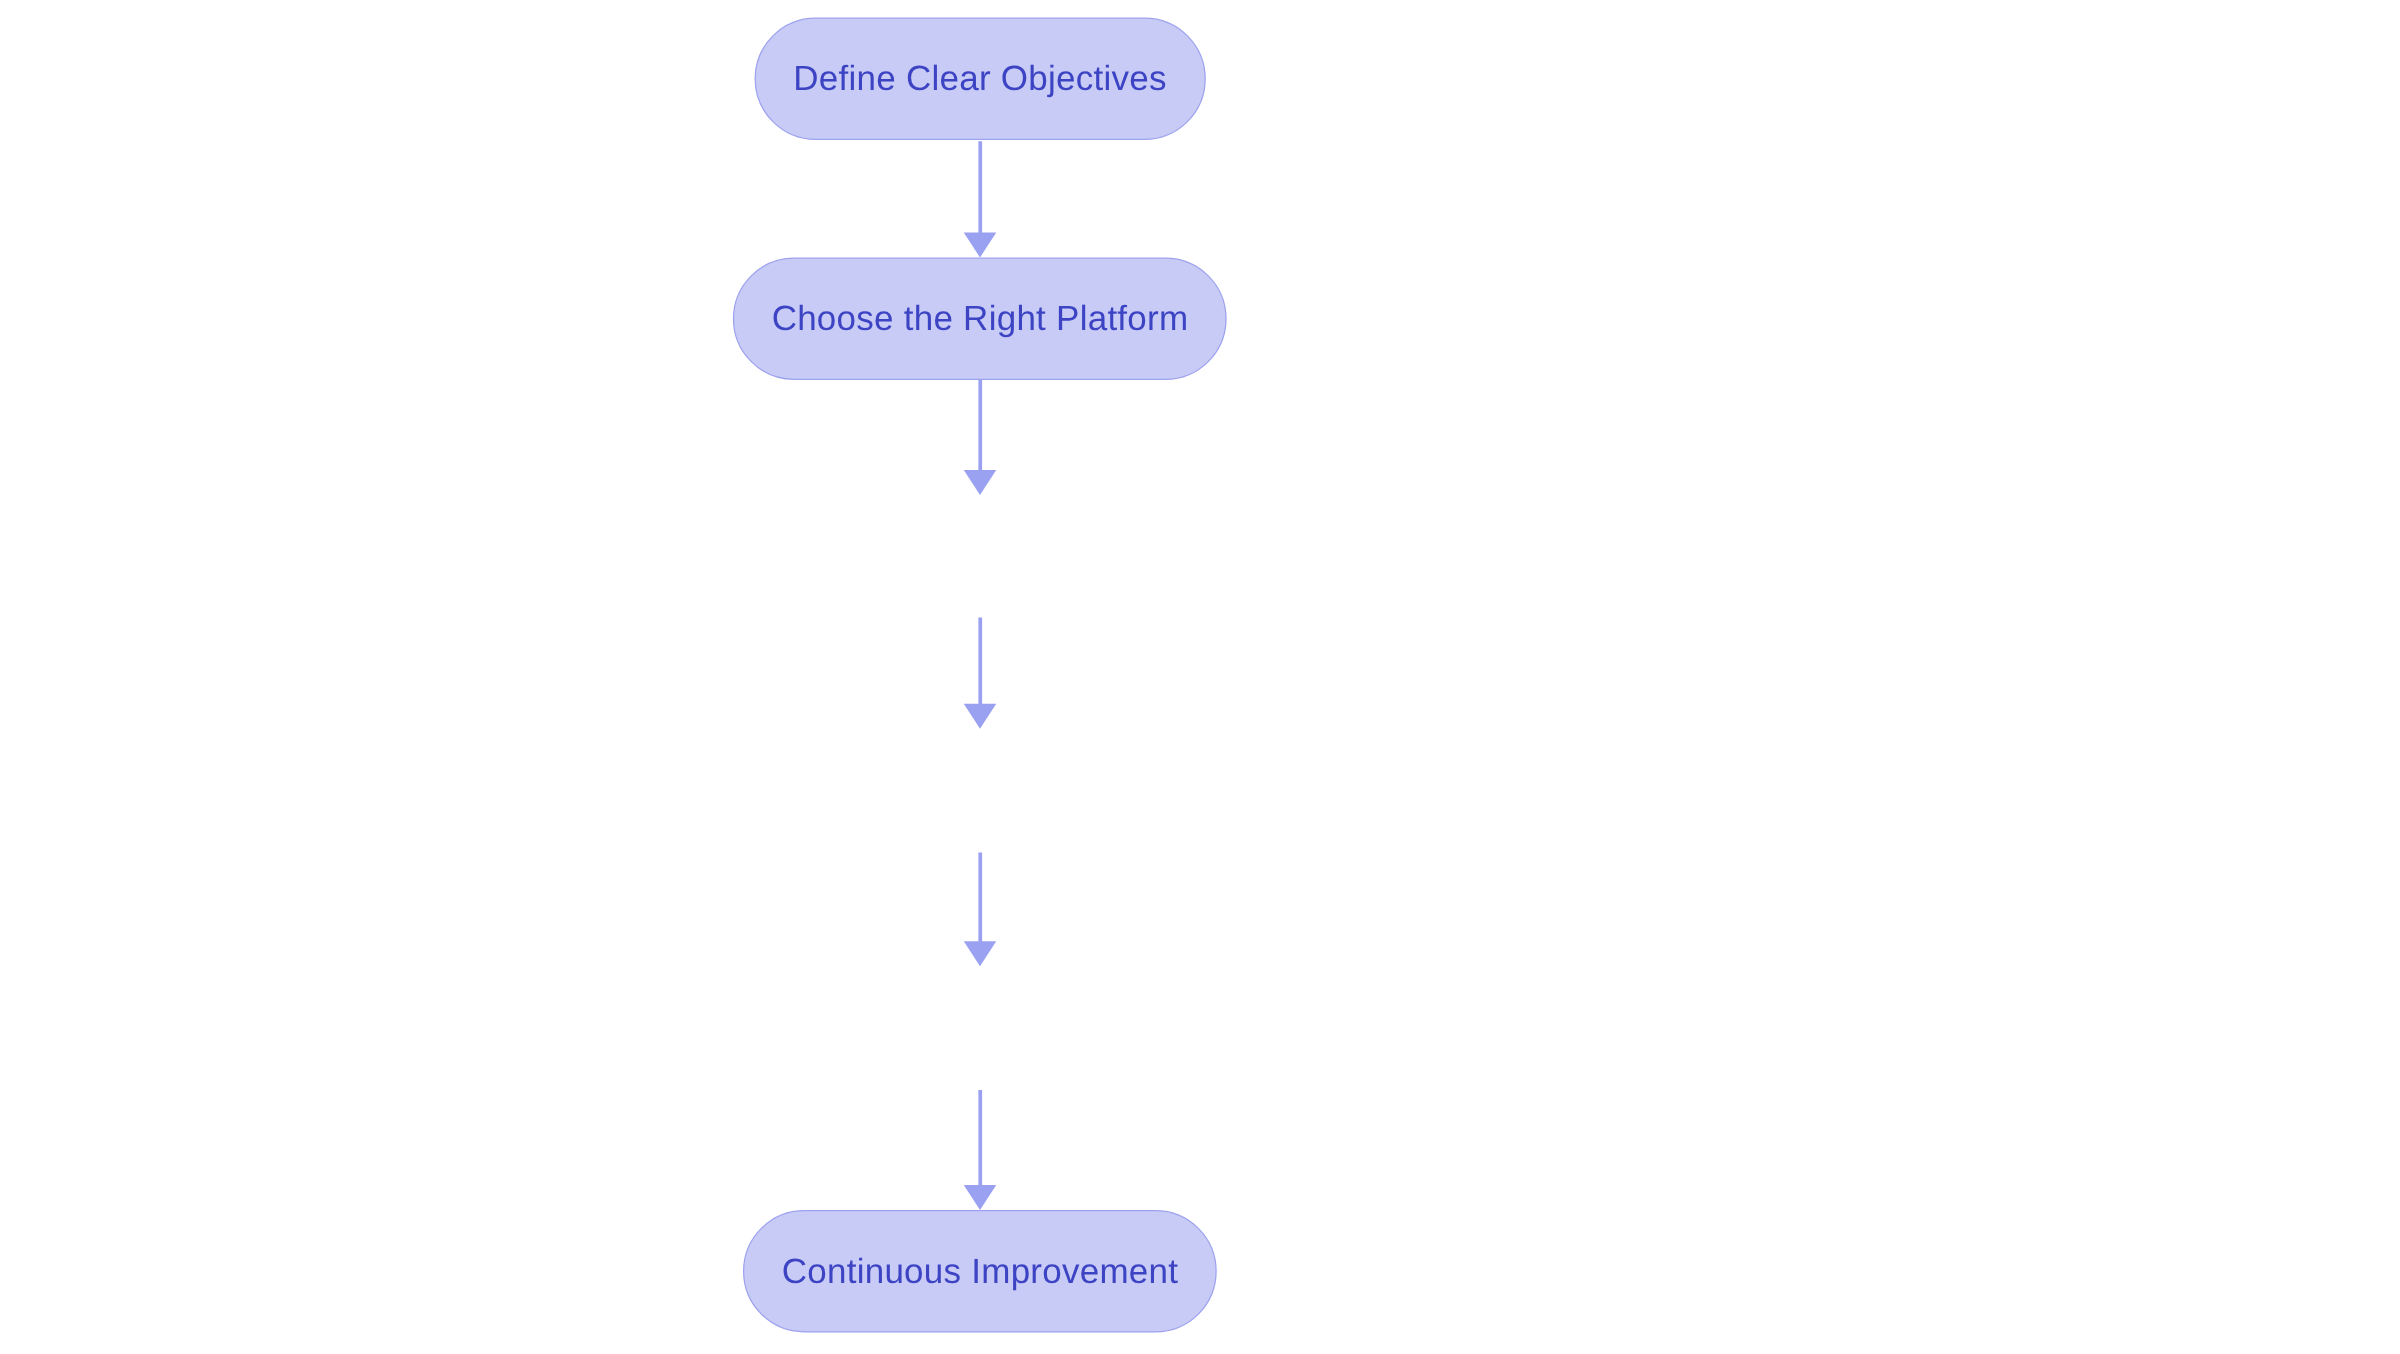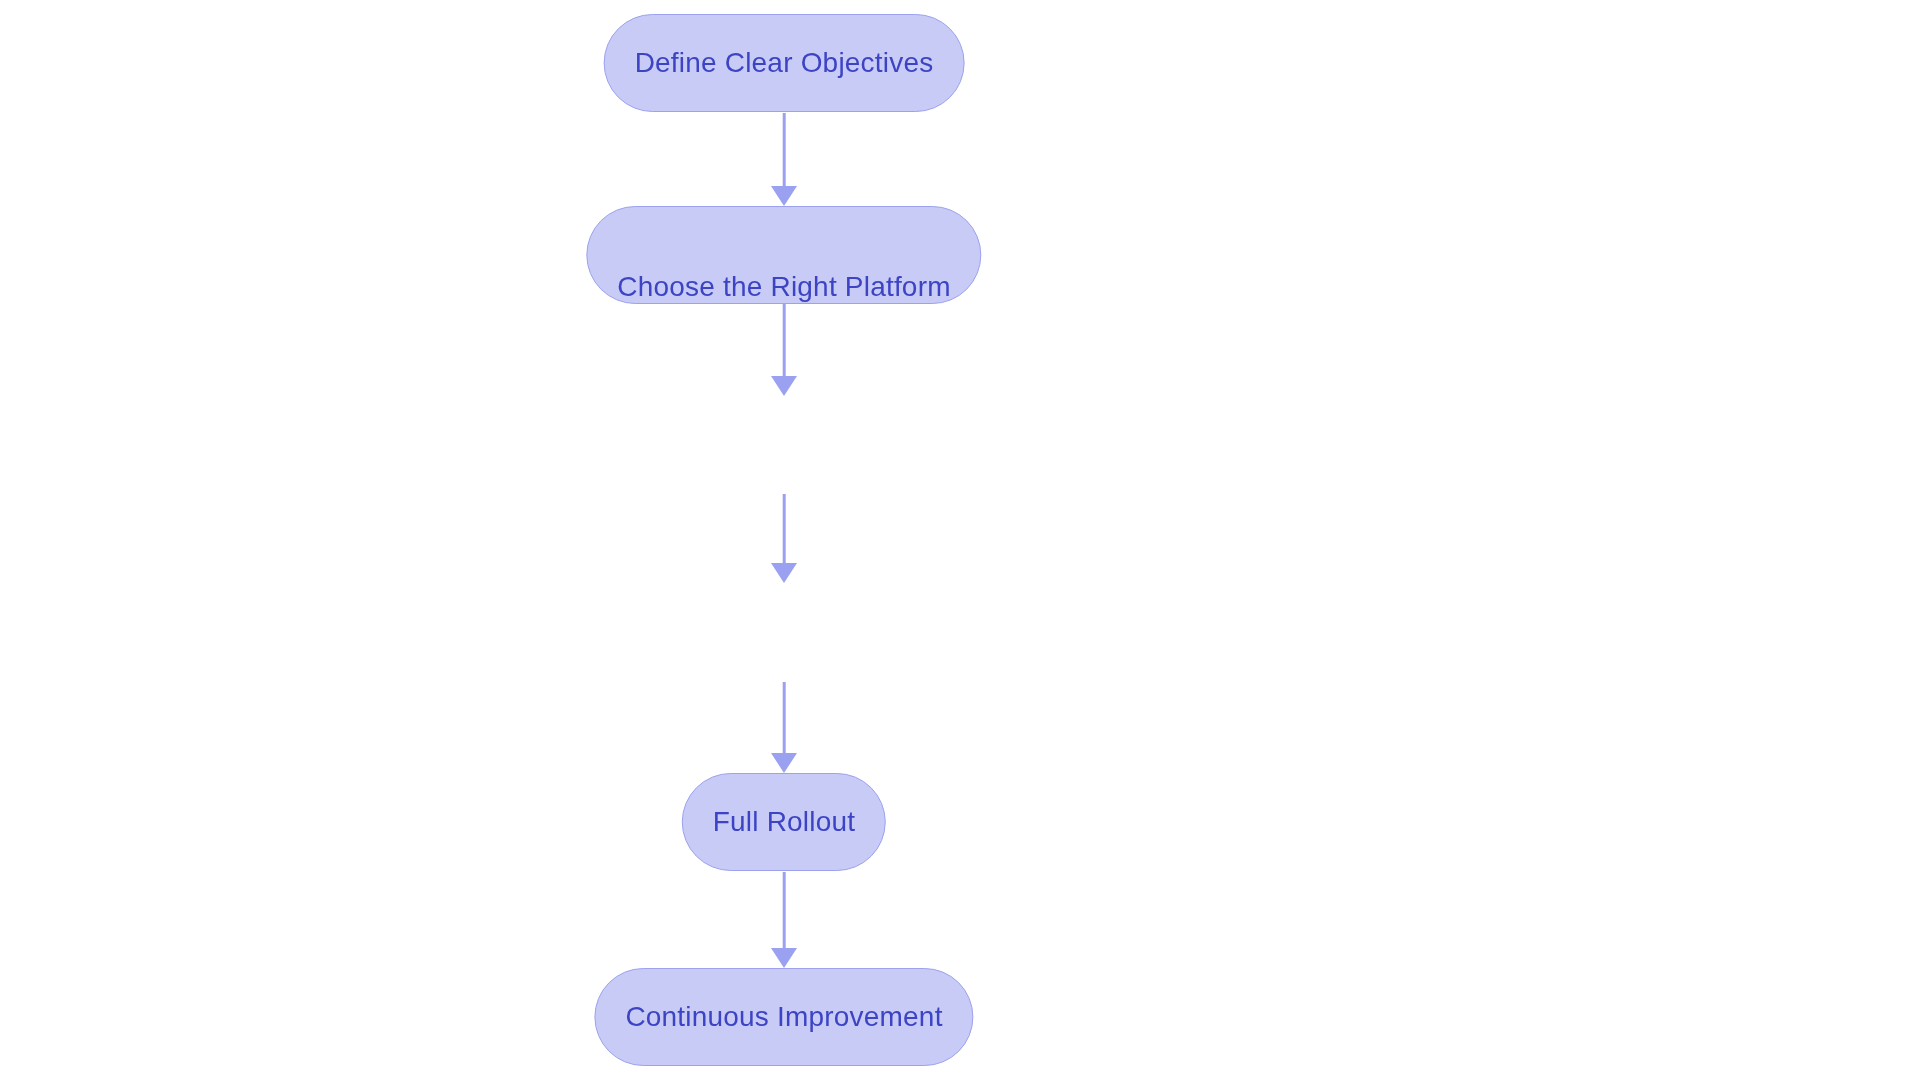--- a/index.html
+++ b/index.html
@@ -33,21 +33,21 @@
     justify-content: center;
     background: var(--node-fill);
     border: 1.6px solid var(--node-border);
     border-radius: 49px;
     color: var(--node-text);
     font-size: 28px;
     letter-spacing: 0.2px;
     white-space: nowrap;
   }
   .node-1 { top: 14px;  }
-  .node-2 { top: 206px; align-items: flex-end; }
+  .node-2 { top: 206px; }
   .node-3 { top: 396px; }
   .node-4 { top: 583px; }
   .node-5 { top: 773px; }
   .node-6 { top: 968px; }
 
   .arrow {
     position: absolute;
     left: 50%;
     transform: translateX(-50%);
     width: 28px;
@@ -106,23 +106,20 @@
     <div class="shaft"></div>
     <div class="head"></div>
   </div>
 
 
   <div class="arrow arrow-4">
     <div class="shaft"></div>
     <div class="head"></div>
   </div>
 
-  <div class="flow-node node-5">
-    <span>Full Rollout</span>
-  </div>
 
   <div class="arrow arrow-5">
     <div class="shaft"></div>
     <div class="head"></div>
   </div>
 
   <div class="flow-node node-6">
     <span>Continuous Improvement</span>
   </div>
 

